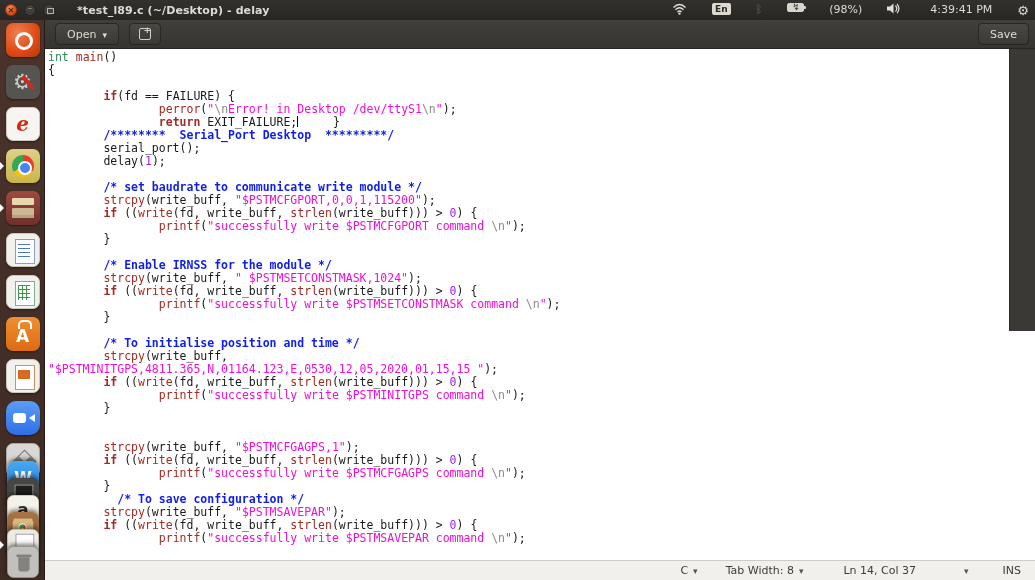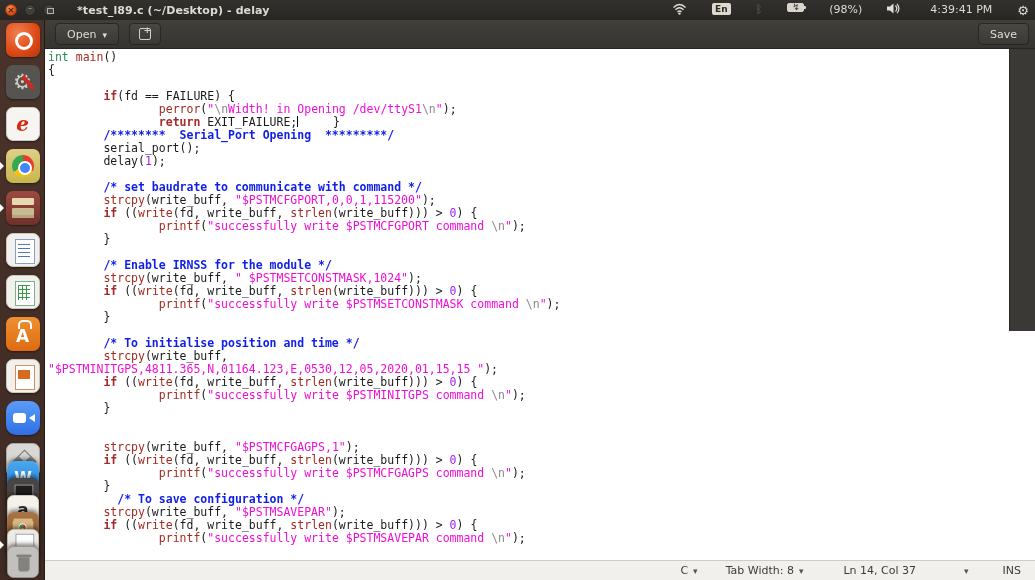--- a/index.html
+++ b/index.html
@@ -280,27 +280,27 @@
     <div class="tb-btn save-btn">
       <span>Save</span>
     </div>
   </div>
 
   <div class="editor">
       <div class="code-line"><span class="sy">int</span><span class="sp"> </span><span class="sf">main</span><span class="sp">()</span></div>
       <div class="code-line"><span class="sp">{</span></div>
       <div class="code-line"></div>
       <div class="code-line"><span class="sp">        </span><span class="sk">if</span><span class="sp">(fd == FAILURE) {</span></div>
-      <div class="code-line"><span class="sp">                </span><span class="sf">perror</span><span class="sp">(</span><span class="ss">"</span><span class="se">\n</span><span class="ss">Width! in Opening /dev/ttyS1</span><span class="se">\n</span><span class="ss">"</span><span class="sp">);</span></div>
+      <div class="code-line"><span class="sp">                </span><span class="sf">perror</span><span class="sp">(</span><span class="ss">"</span><span class="se">\n</span><span class="ss">Error! in Desktop /dev/ttyS1</span><span class="se">\n</span><span class="ss">"</span><span class="sp">);</span></div>
       <div class="code-line"><span class="sp">                </span><span class="sk">return</span><span class="sp"> EXIT_FAILURE;</span><span class="cursor"></span><span class="sp">     }</span></div>
-      <div class="code-line"><span class="sp">        </span><span class="sm">/********  Serial_Port Opening  *********/</span></div>
+      <div class="code-line"><span class="sp">        </span><span class="sm">/********  Serial_Port Desktop  *********/</span></div>
       <div class="code-line"><span class="sp">        serial_port();</span></div>
       <div class="code-line"><span class="sp">        delay(</span><span class="sn">1</span><span class="sp">);</span></div>
       <div class="code-line"></div>
-      <div class="code-line"><span class="sp">        </span><span class="sm">/* set baudrate to communicate with command */</span></div>
+      <div class="code-line"><span class="sp">        </span><span class="sm">/* set baudrate to communicate write module */</span></div>
       <div class="code-line"><span class="sp">        </span><span class="sf">strcpy</span><span class="sp">(write_buff, </span><span class="ss">"$PSTMCFGPORT,0,0,1,115200"</span><span class="sp">);</span></div>
       <div class="code-line"><span class="sp">        </span><span class="sk">if</span><span class="sp"> ((</span><span class="sf">write</span><span class="sp">(fd, write_buff, </span><span class="sf">strlen</span><span class="sp">(write_buff))) &gt; </span><span class="sn">0</span><span class="sp">) {</span></div>
       <div class="code-line"><span class="sp">                </span><span class="sf">printf</span><span class="sp">(</span><span class="ss">"successfully write $PSTMCFGPORT command </span><span class="se">\n</span><span class="ss">"</span><span class="sp">);</span></div>
       <div class="code-line"><span class="sp">        }</span></div>
       <div class="code-line"></div>
       <div class="code-line"><span class="sp">        </span><span class="sm">/* Enable IRNSS for the module */</span></div>
       <div class="code-line"><span class="sp">        </span><span class="sf">strcpy</span><span class="sp">(write_buff, </span><span class="ss">" $PSTMSETCONSTMASK,1024"</span><span class="sp">);</span></div>
       <div class="code-line"><span class="sp">        </span><span class="sk">if</span><span class="sp"> ((</span><span class="sf">write</span><span class="sp">(fd, write_buff, </span><span class="sf">strlen</span><span class="sp">(write_buff))) &gt; </span><span class="sn">0</span><span class="sp">) {</span></div>
       <div class="code-line"><span class="sp">                </span><span class="sf">printf</span><span class="sp">(</span><span class="ss">"successfully write $PSTMSETCONSTMASK command </span><span class="se">\n</span><span class="ss">"</span><span class="sp">);</span></div>
       <div class="code-line"><span class="sp">        }</span></div>

